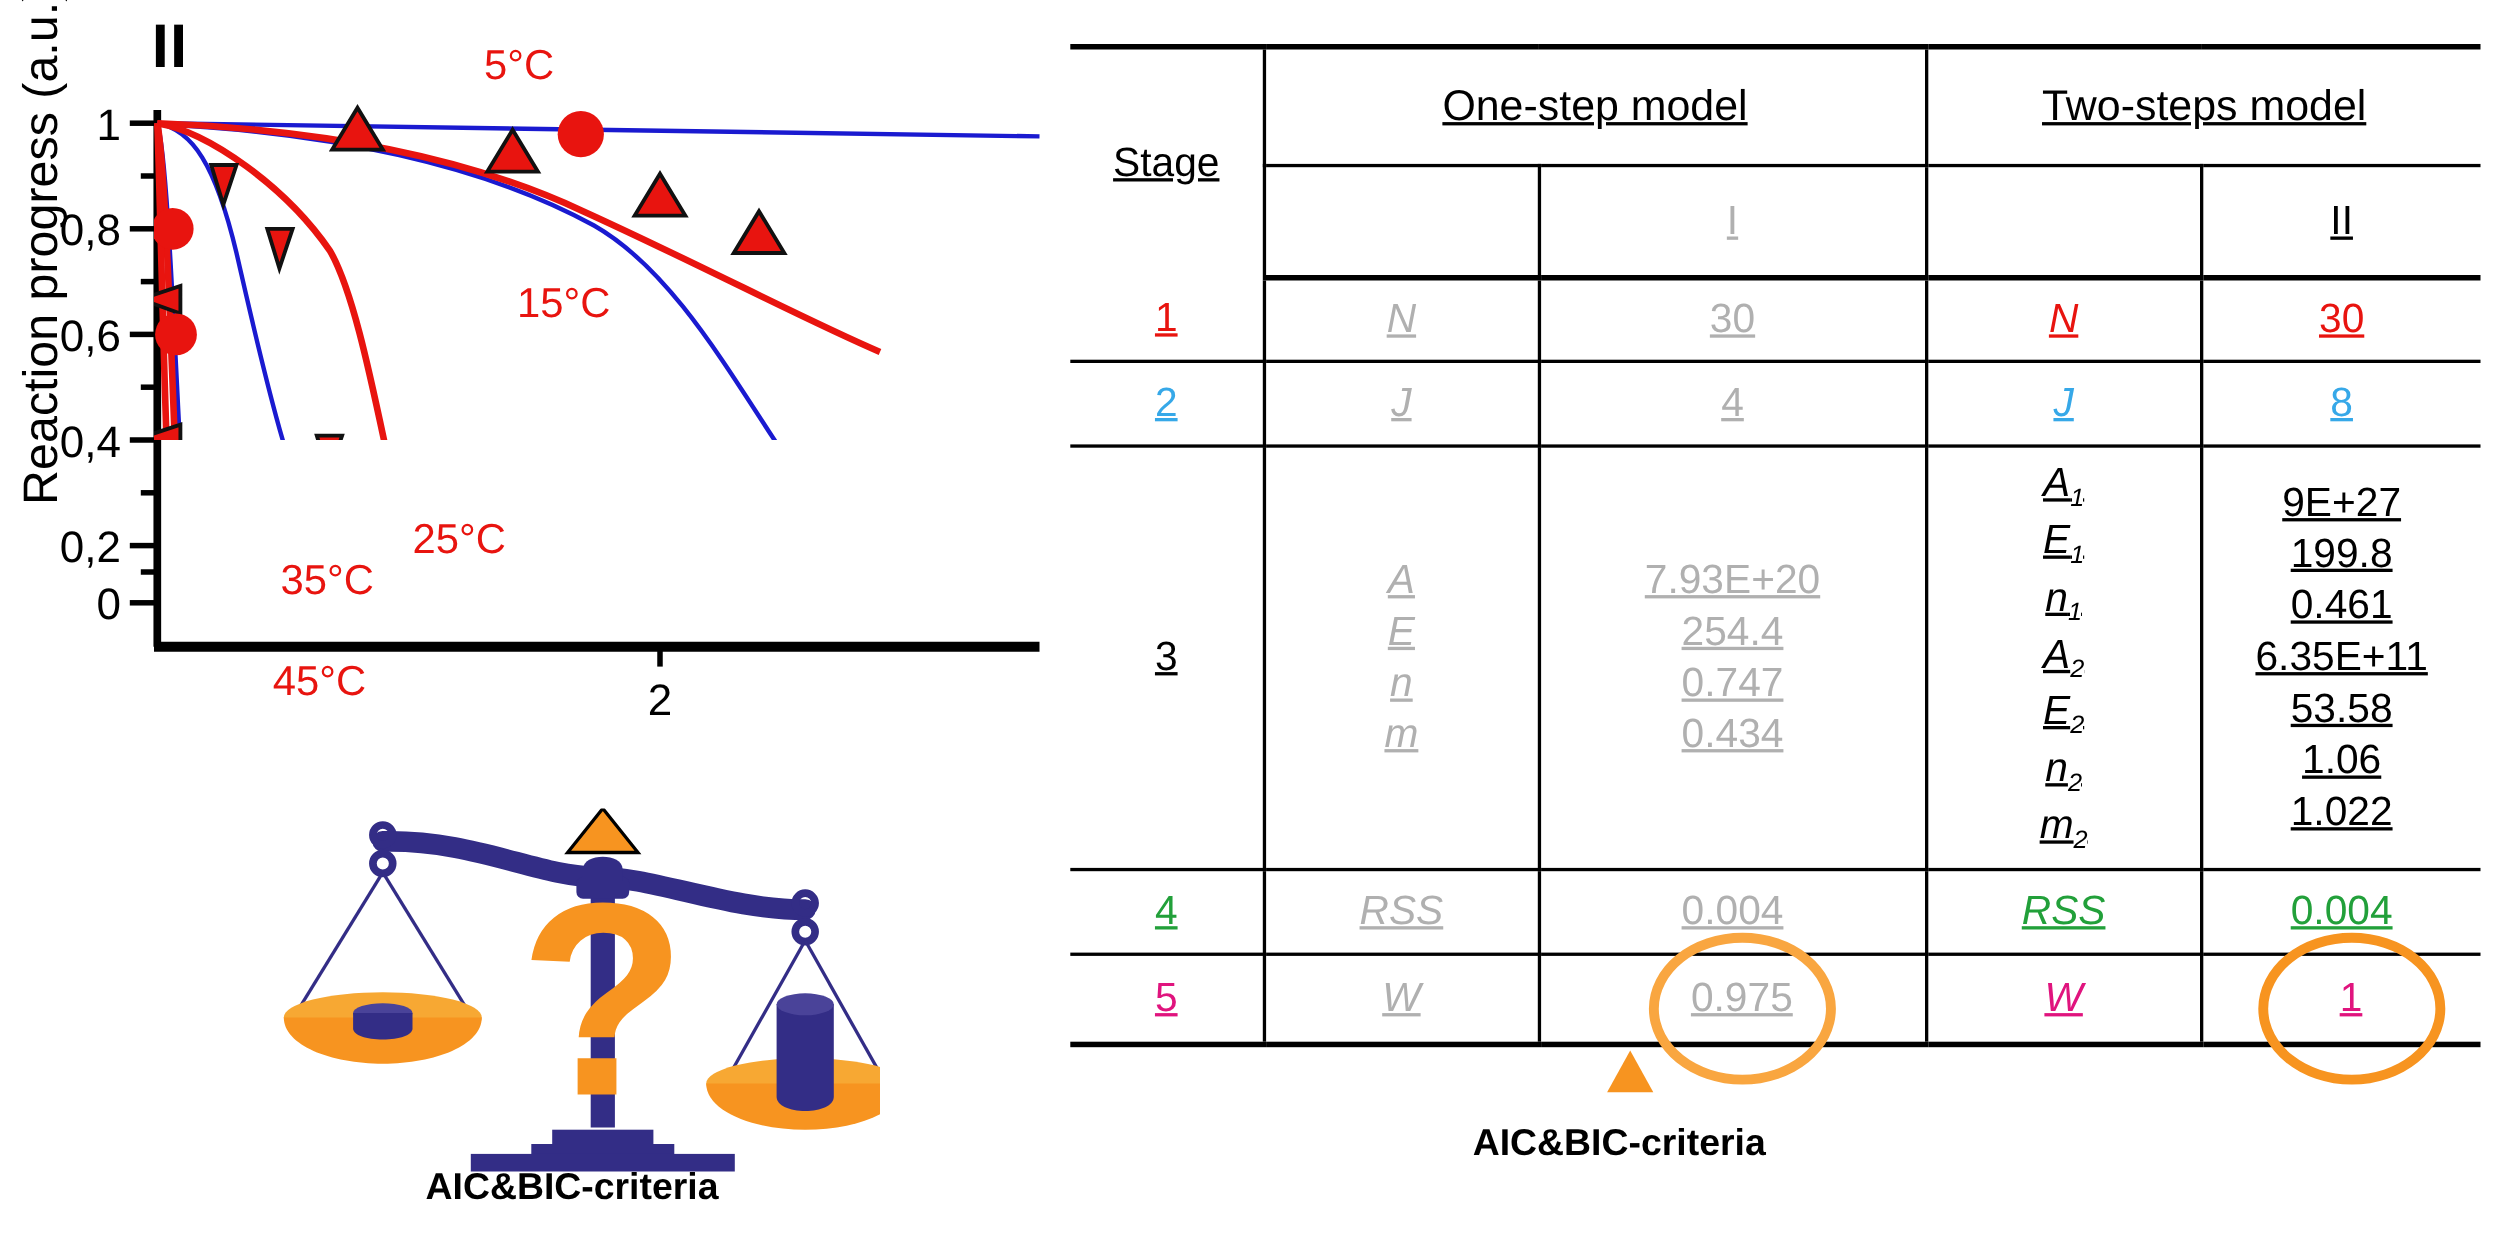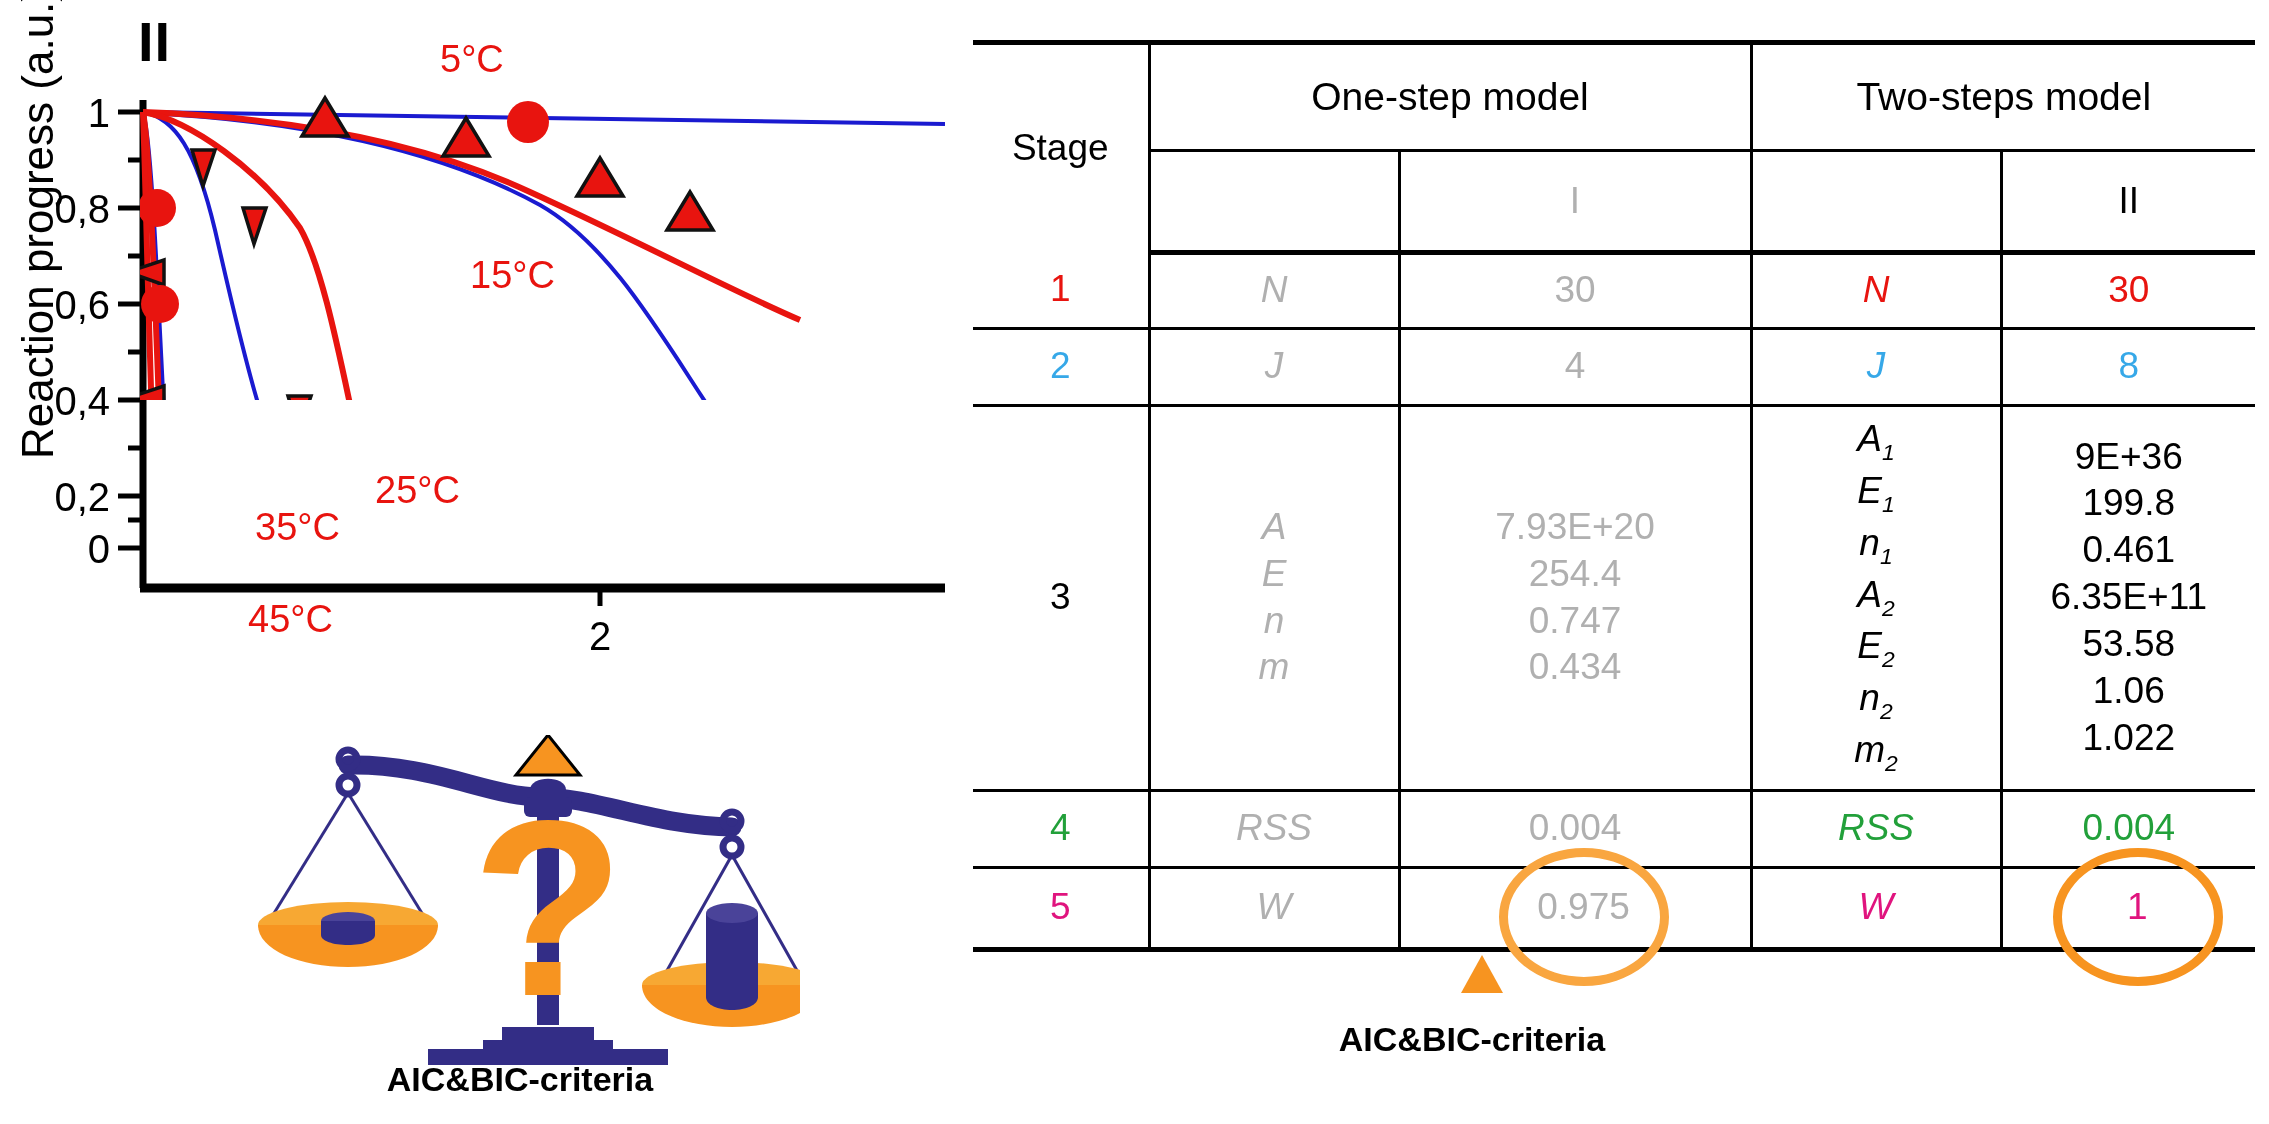--- a/index.html
+++ b/index.html
@@ -40,20 +40,21 @@
   }
 
   
   #table-wrap{position:absolute;left:973px;top:40px;width:1282px;}
   table{border-collapse:collapse;width:1282px;table-layout:fixed;
         font-size:37px;color:#000;}
   td{
     border-left:3px solid #000;border-right:3px solid #000;
     text-align:center;vertical-align:middle;padding:6px 4px;
     line-height:1.05;
+    text-decoration:underline;
   }
   .rule-top td{border-top:5px solid #000;}
   .rule-bottom td{border-bottom:5px solid #000;}
   .thin-bottom td{border-bottom:3px solid #000;}
   .no-border-l{border-left:none !important;}
   .no-border-r{border-right:none !important;}
   .grey{color:#b0b0b0;}
   .ital{font-style:italic;}
   .c-red{color:#e8140f;}
   .c-blue{color:#36a8e8;}
@@ -309,21 +310,21 @@
             <span><i>A</i><i class="sub">1</i></span>
             <span><i>E</i><i class="sub">1</i></span>
             <span><i>n</i><i class="sub">1</i></span>
             <span><i>A</i><i class="sub">2</i></span>
             <span><i>E</i><i class="sub">2</i></span>
             <span><i>n</i><i class="sub">2</i></span>
             <span><i>m</i><i class="sub">2</i></span>
           </td>
 
           <td class="stack no-border-r">
-            <span>9E+36</span>
+            <span>9E+27</span>
             <span>199.8</span>
             <span>0.461</span>
             <span>6.35E+11</span>
             <span>53.58</span>
             <span>1.06</span>
             <span>1.022</span>
           </td>
         </tr>
 
         <tr class="thin-bottom">

